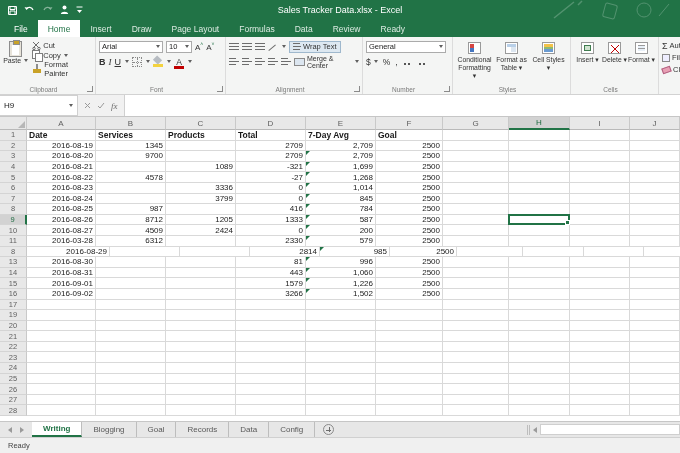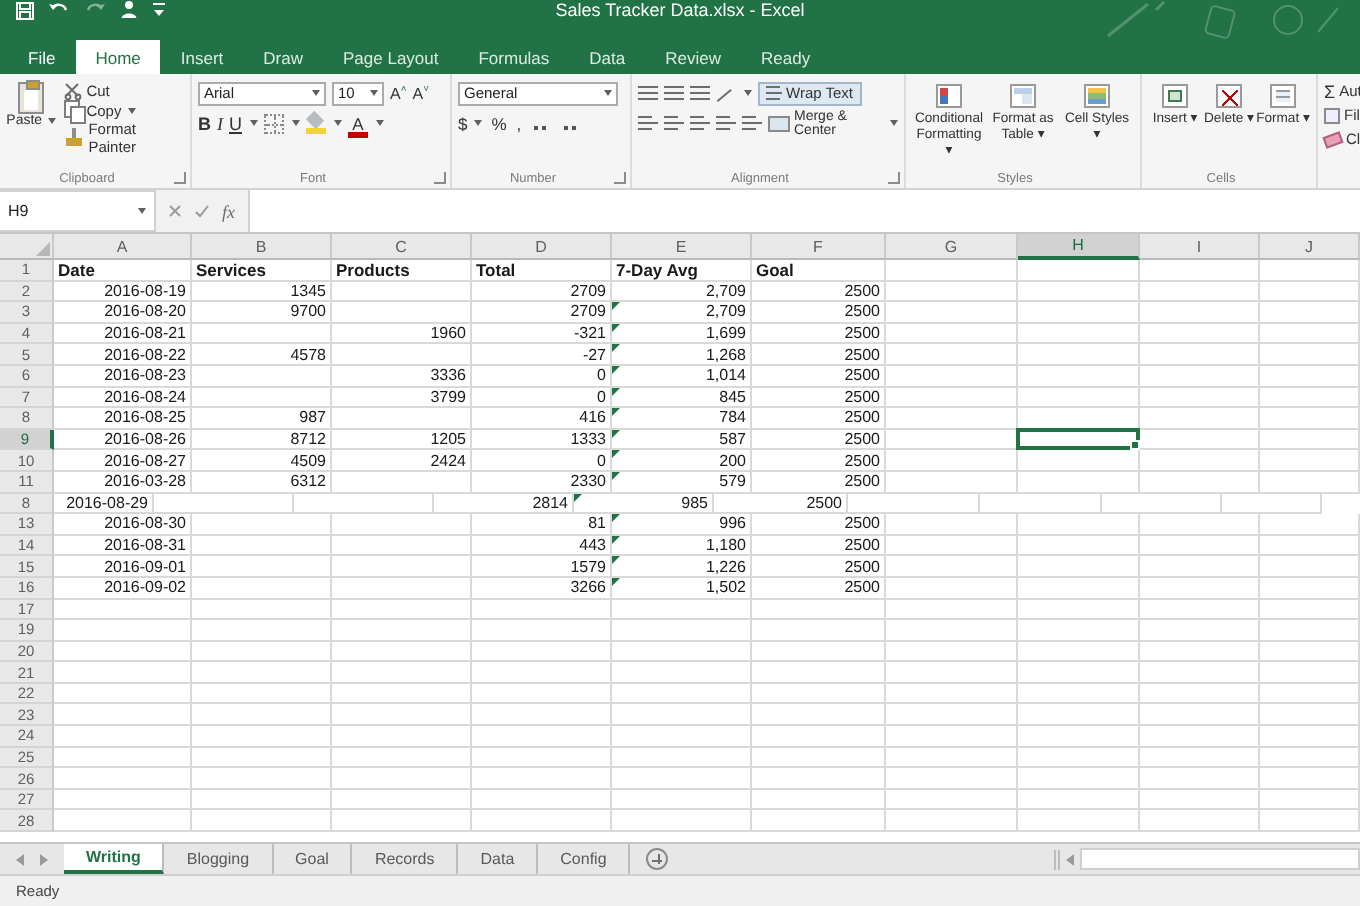--- a/index.html
+++ b/index.html
@@ -2,21 +2,21 @@
 <html><head>
 <meta charset="utf-8">
 <style>
   * { margin:0; padding:0; box-sizing:border-box; }
   html,body { width:680px; height:453px; overflow:hidden;
     font-family:"Liberation Sans", sans-serif; background:#fff; }
   .app { width:680px; height:453px; display:flex; flex-direction:column; position:relative; }
 
   
   .titlebar { height:20px; background:#217346; color:#fff; position:relative;
-    display:flex; align-items:flex-start; flex:0 0 auto; }
+    display:flex; align-items:center; flex:0 0 auto; }
   .qat { display:flex; align-items:center; gap:7px; margin-left:8px; z-index:2; }
   .qat svg { display:block; }
   .title { position:absolute; left:0; right:0; text-align:center; font-size:9px; color:#ffffff; }
   .doodles { position:absolute; right:6px; top:0; height:20px; opacity:.22; }
 
   
   .tabrow { height:17px; background:#217346; display:flex; align-items:stretch;
     padding-left:4px; flex:0 0 auto; }
   .mtab { color:#dcebe2; font-size:8.5px; padding:0 10px; display:flex; align-items:center; cursor:default; }
   .mtab.file { color:#fff; }
@@ -286,41 +286,20 @@
           <span class="dd"></span>
         <span class="fillic ic"></span>
           <span class="dd"></span>
         <span class="fontcolor"><span>A</span></span>
           <span class="dd"></span>
       </div>
       <span class="glabel">Font</span>
       <span class="launcher"></span>
     </div>
 
-    <div class="rgroup" style="width:90px">
-      <div class="rrow">
-        <div class="fsel" style="width:80px">
-          <span>General</span>
-            <span class="dd"></span>
-        </div>
-      </div>
-      <div class="rrow" style="gap:5px">
-        <span class="btn7" style="font-size:8.5px">
-            <span>$</span>
-            <span class="dd"></span>
-          </span>
-        <span class="btn7" style="font-size:8.5px">%</span>
-        <span class="btn7" style="font-size:8.5px">,</span>
-        <span class="decic ic"></span>
-        <span class="decic ic"></span>
-      </div>
-      <span class="glabel">Number</span>
-      <span class="launcher"></span>
-    </div>
-
     <div class="rgroup" style="width:137px">
       <div class="rrow">
         <span class="alic ic"></span>
         <span class="alic ic"></span>
         <span class="alic ic"></span>
         <span class="orientic ic"></span>
           <span class="dd"></span>
         <span class="wrapbtn">
           <span class="alic short ic" style="width:8px"></span>
           <span>Wrap Text</span>
@@ -332,20 +311,41 @@
         <span class="alic short ic"></span>
         <span class="alic short ic"></span>
         <span class="alic short ic"></span>
         <span class="btn7">
           <span class="mergeic ic"></span>
           <span style="font-size:7px">Merge &amp; Center</span>
             <span class="dd"></span>
         </span>
       </div>
       <span class="glabel">Alignment</span>
+      <span class="launcher"></span>
+    </div>
+
+    <div class="rgroup" style="width:90px">
+      <div class="rrow">
+        <div class="fsel" style="width:80px">
+          <span>General</span>
+            <span class="dd"></span>
+        </div>
+      </div>
+      <div class="rrow" style="gap:5px">
+        <span class="btn7" style="font-size:8.5px">
+            <span>$</span>
+            <span class="dd"></span>
+          </span>
+        <span class="btn7" style="font-size:8.5px">%</span>
+        <span class="btn7" style="font-size:8.5px">,</span>
+        <span class="decic ic"></span>
+        <span class="decic ic"></span>
+      </div>
+      <span class="glabel">Number</span>
       <span class="launcher"></span>
     </div>
 
     <div class="rgroup" style="width:118px">
       <div style="display:flex;">
           <div class="bigbtn">
             <span class="bigic cf"></span>
             <span>Conditional Formatting ▾</span>
           </div>
           <div class="bigbtn">
@@ -464,21 +464,21 @@
         <div class="cell" style="width: 67px;">2500</div>
         <div class="cell" style="width: 66px;"></div>
         <div class="cell" style="width: 61px;"></div>
         <div class="cell" style="width: 60px;"></div>
         <div class="cell" style="width: 50px;"></div>
       </div>
       <div class="rowline">
         <div class="rowhdr">4</div>
         <div class="cell" style="width: 69px;">2016-08-21</div>
         <div class="cell" style="width: 70px;"></div>
-        <div class="cell" style="width: 70px;">1960</div>
+        <div class="cell" style="width: 70px;">1089</div>
         <div class="cell" style="width: 70px;">-321</div>
         <div class="cell err" style="width: 70px;">1,699</div>
         <div class="cell" style="width: 67px;">2500</div>
         <div class="cell" style="width: 66px;"></div>
         <div class="cell" style="width: 61px;"></div>
         <div class="cell" style="width: 60px;"></div>
         <div class="cell" style="width: 50px;"></div>
       </div>
       <div class="rowline">
         <div class="rowhdr">5</div>
@@ -566,21 +566,21 @@
         <div class="cell" style="width: 70px;">2330</div>
         <div class="cell err" style="width: 70px;">579</div>
         <div class="cell" style="width: 67px;">2500</div>
         <div class="cell" style="width: 66px;"></div>
         <div class="cell" style="width: 61px;"></div>
         <div class="cell" style="width: 60px;"></div>
         <div class="cell" style="width: 50px;"></div>
       </div>
       <div class="rowline">
         <div class="rowhdr">8</div>
-        <div class="cell" style="width: 50px; text-align: right;">2016-08-29</div>
+        <div class="cell" style="width: 83px; text-align: right;">2016-08-29</div>
         <div class="cell" style="width: 70px;"></div>
         <div class="cell" style="width: 70px;"></div>
         <div class="cell" style="width: 70px;">2814</div>
         <div class="cell err" style="width: 70px;">985</div>
         <div class="cell" style="width: 67px;">2500</div>
         <div class="cell" style="width: 66px;"></div>
         <div class="cell" style="width: 61px;"></div>
         <div class="cell" style="width: 60px;"></div>
         <div class="cell" style="width: 50px;"></div>
       </div>
@@ -596,21 +596,21 @@
         <div class="cell" style="width: 61px;"></div>
         <div class="cell" style="width: 60px;"></div>
         <div class="cell" style="width: 50px;"></div>
       </div>
       <div class="rowline">
         <div class="rowhdr">14</div>
         <div class="cell" style="width: 69px;">2016-08-31</div>
         <div class="cell" style="width: 70px;"></div>
         <div class="cell" style="width: 70px;"></div>
         <div class="cell" style="width: 70px;">443</div>
-        <div class="cell err" style="width: 70px;">1,180</div>
+        <div class="cell err" style="width: 70px;">1,060</div>
         <div class="cell" style="width: 67px;">2500</div>
         <div class="cell" style="width: 66px;"></div>
         <div class="cell" style="width: 61px;"></div>
         <div class="cell" style="width: 60px;"></div>
         <div class="cell" style="width: 50px;"></div>
       </div>
       <div class="rowline">
         <div class="rowhdr">15</div>
         <div class="cell" style="width: 69px;">2016-09-01</div>
         <div class="cell" style="width: 70px;"></div>

